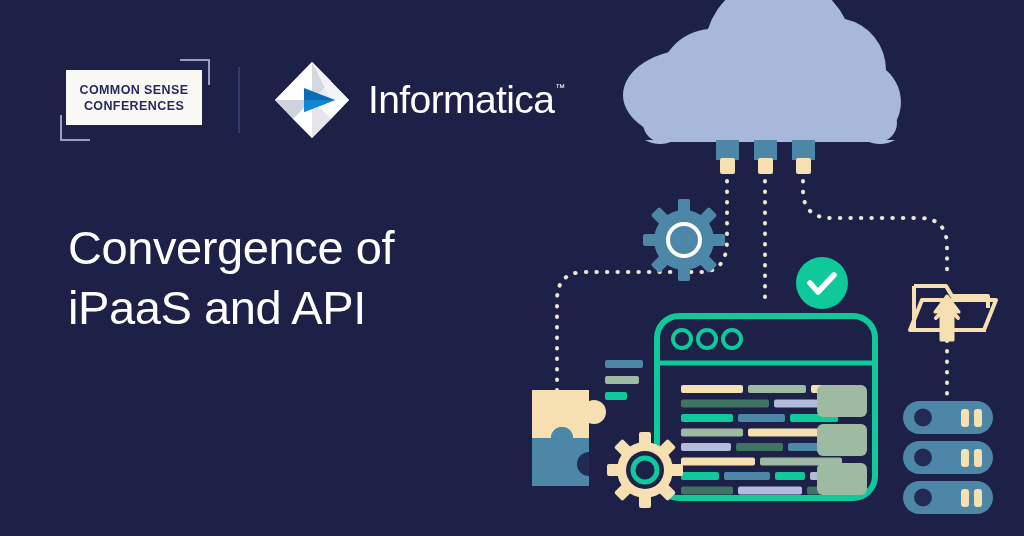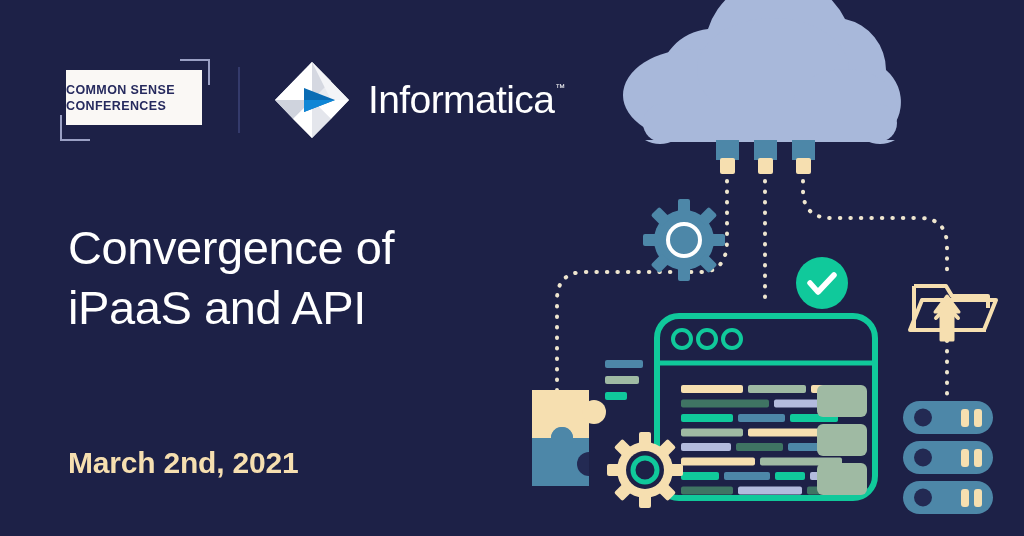--- a/index.html
+++ b/index.html
@@ -25,21 +25,21 @@
   }
   #csc-logo {
     position:relative;
     width:150px; height:86px;
   }
   #csc-plate {
     position:absolute; left:6px; top:13px;
     width:136px; height:55px;
     background:#faf8f5;
     display:flex; flex-direction:column;
-    align-items:flex-start; justify-content:center;
+    align-items:center; justify-content:center;
     gap:2px;
   }
   #csc-plate span {
     color:#262a5e;
     font-weight:bold;
     font-size:12.5px;
     letter-spacing:0.4px;
     line-height:1.12;
     white-space:nowrap;
   }
@@ -133,21 +133,20 @@
       </svg>
       <div id="informatica-word">
         <span>Informatica</span><sup id="informatica-tm">™</sup>
       </div>
     </div>
 
   </div>
 
   <h1 id="headline">Convergence of
 iPaaS and API</h1>
-  <div id="event-date">March 2nd, 2021</div>
 
   <div id="illustration">
     <svg viewBox="0 0 529 536" xmlns="http://www.w3.org/2000/svg">
 
       <g fill="none" stroke="#efe6cf" stroke-width="4" stroke-linecap="round" stroke-dasharray="0.5 10">
 
         <path d="M232,160 L232,240 Q232,272 206,272 L90,272 Q62,272 62,300 L62,410"></path>
 
         <path d="M270,160 L270,300"></path>
 

